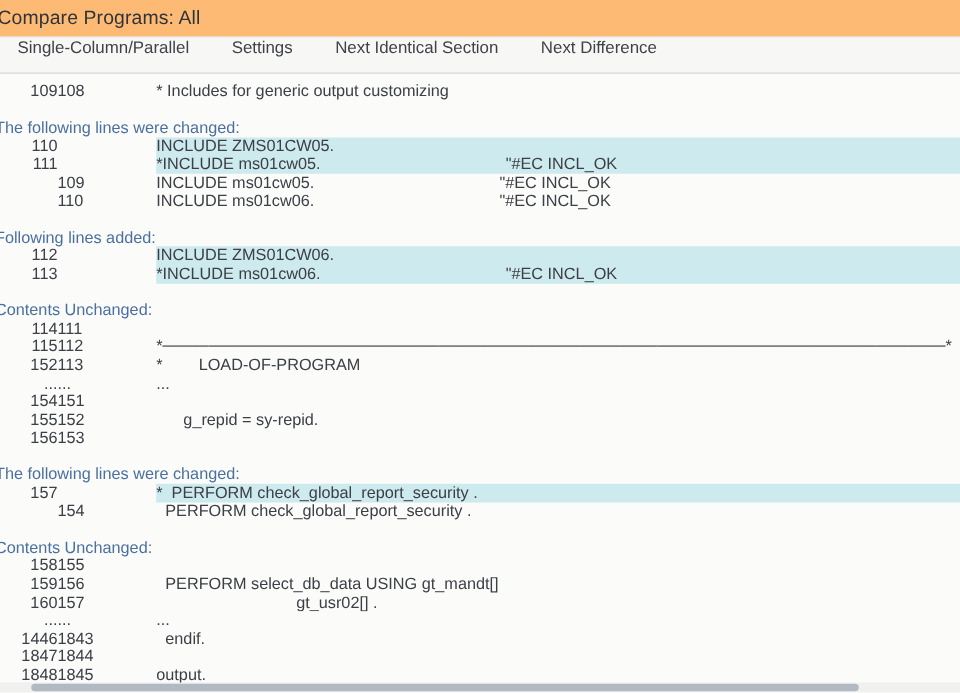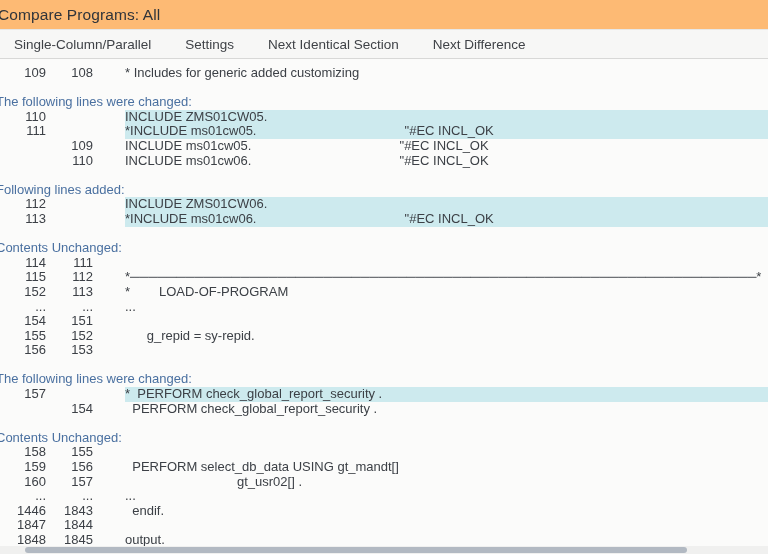--- a/index.html
+++ b/index.html
@@ -22,21 +22,21 @@
   }
   .titlebar .title{
     font-size:15.5px;
     color:#30343a;
     margin-left:-2px;
     letter-spacing:.1px;
   }
   .toolbar{
     height:29px;
     display:flex;
-    align-items:center;
+    align-items:flex-start;
     gap:34px;
     padding-left:14px;
     background:#f7f7f6;
     border-bottom:1px solid #d8d8d7;
   }
   .toolbar .tb-btn{
     font-size:13.5px;
     color:#3f4247;
     cursor:pointer;
     white-space:nowrap;
@@ -47,21 +47,21 @@
     font-size:13px;
     color:var(--code-ink);
   }
   .row{
     display:flex;
     height:14.6px;
     line-height:14.6px;
     white-space:pre;
   }
   .lnum{flex:none;width:46px;text-align:right;}
-  .rnum{flex:none;width:47px;text-align:right;}
+  .rnum{flex:none;width:47px;text-align:left;}
   .code{flex:1;margin-left:32px;overflow:hidden;}
   .code.hl{background:var(--hl);}
   .sec-header{
     height:14.6px;line-height:14.6px;
     color:var(--header-blue);
     margin-left:-4px;
     white-space:pre;
   }
   .spacer{height:14.6px;}
   .hscroll{
@@ -84,21 +84,21 @@
 </div>
 
 <div class="toolbar">
   <span class="tb-btn">Single-Column/Parallel</span>
   <span class="tb-btn">Settings</span>
   <span class="tb-btn">Next Identical Section</span>
   <span class="tb-btn">Next Difference</span>
 </div>
 
 <div class="diff-area">
-    <div class="row"><span class="lnum">109</span><span class="rnum">108</span><span class="code">* Includes for generic added customizing</span></div>
+    <div class="row"><span class="lnum">109</span><span class="rnum">108</span><span class="code">* Includes for generic output customizing</span></div>
     <div class="spacer"></div>
     <div class="sec-header">The following lines were changed:</div>
     <div class="row"><span class="lnum">110</span><span class="rnum"></span><span class="code hl">INCLUDE ZMS01CW05.</span></div>
     <div class="row"><span class="lnum">111</span><span class="rnum"></span><span class="code hl">*INCLUDE ms01cw05.                                         "#EC INCL_OK</span></div>
     <div class="row"><span class="lnum"></span><span class="rnum">109</span><span class="code">INCLUDE ms01cw05.                                         "#EC INCL_OK</span></div>
     <div class="row"><span class="lnum"></span><span class="rnum">110</span><span class="code">INCLUDE ms01cw06.                                         "#EC INCL_OK</span></div>
     <div class="spacer"></div>
     <div class="sec-header">Following lines added:</div>
     <div class="row"><span class="lnum">112</span><span class="rnum"></span><span class="code hl">INCLUDE ZMS01CW06.</span></div>
     <div class="row"><span class="lnum">113</span><span class="rnum"></span><span class="code hl">*INCLUDE ms01cw06.                                         "#EC INCL_OK</span></div>

